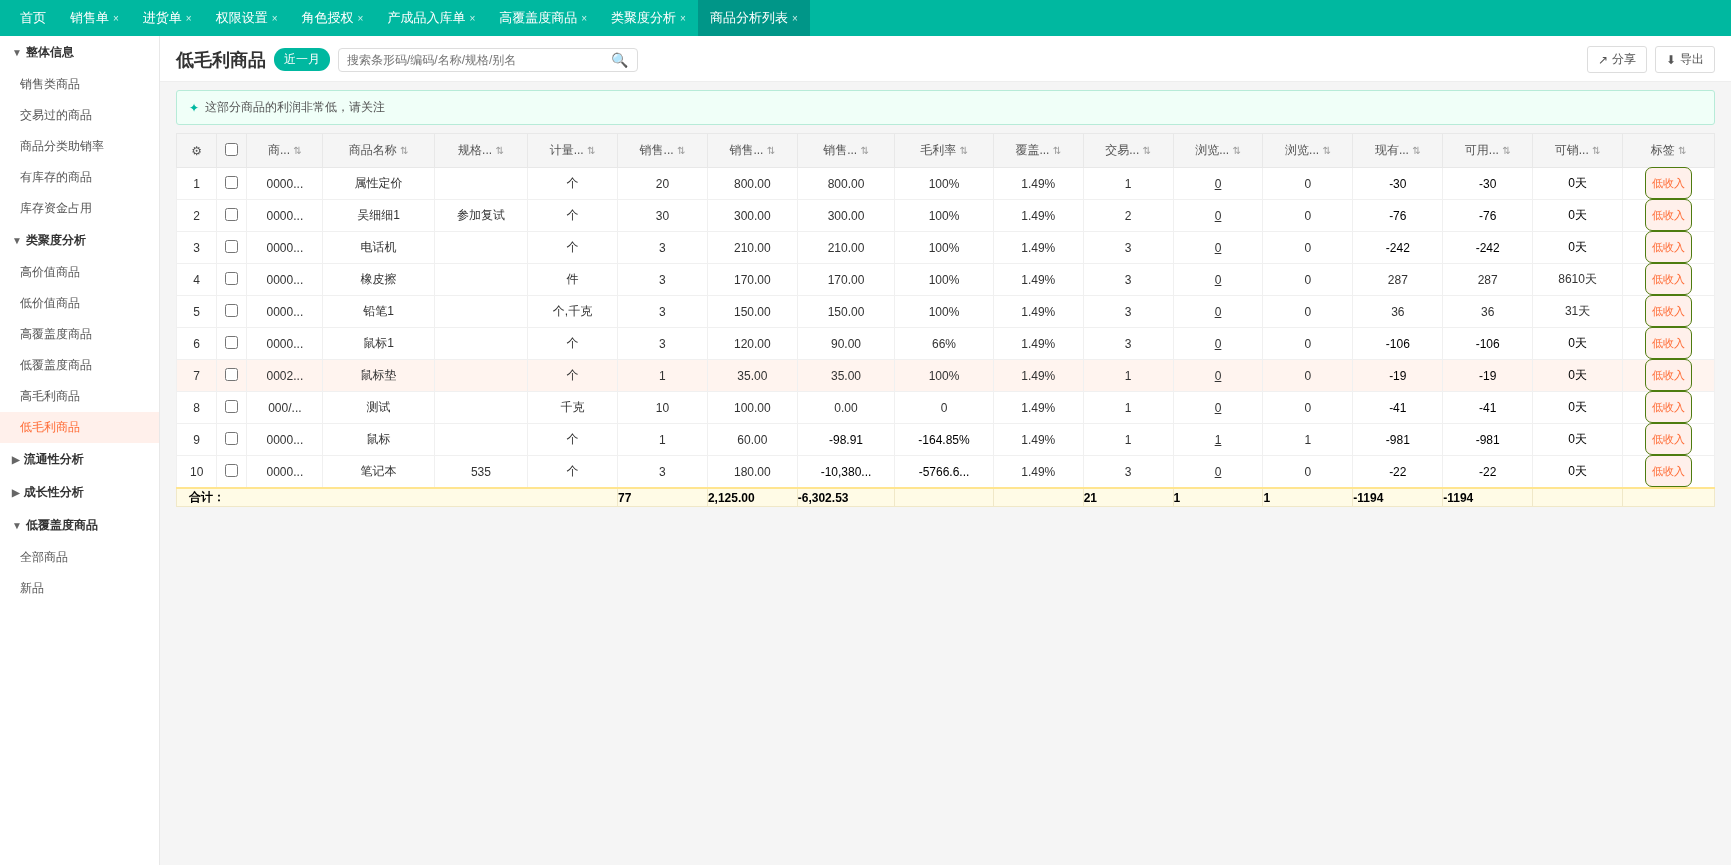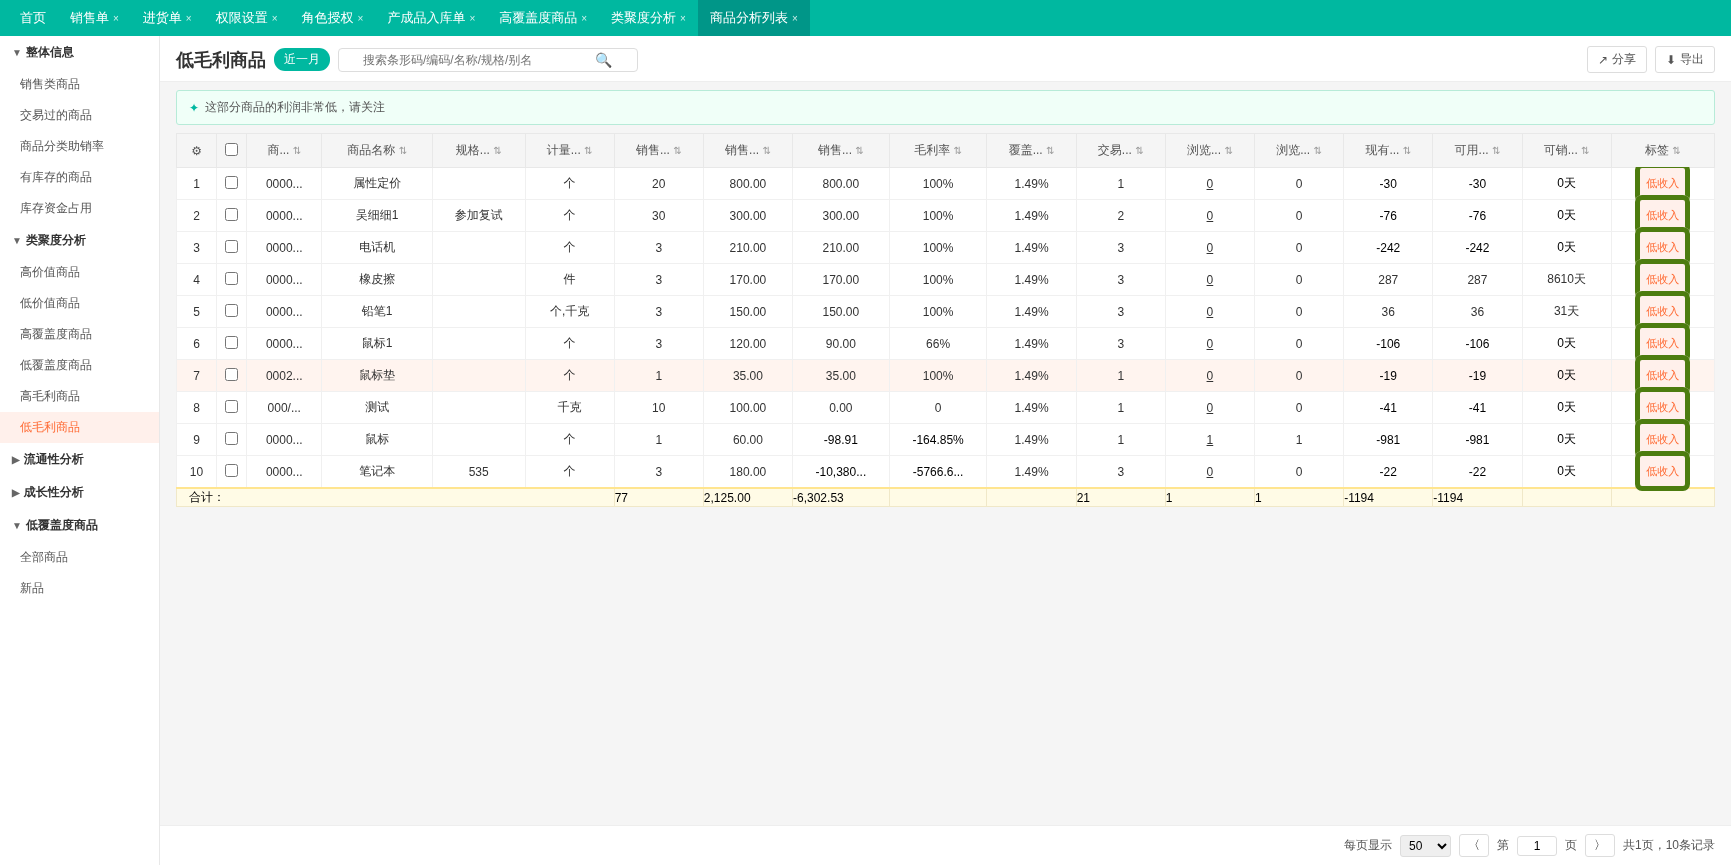--- a/index.html
+++ b/index.html
@@ -84,21 +84,21 @@
       border-radius: 11px;
       padding: 3px 10px;
       font-size: 12px;
       cursor: pointer;
     }
     .search-box {
       display: flex;
       align-items: center;
       border: 1px solid #ddd;
       border-radius: 4px;
-      padding: 3px 24px;
+      padding: 3px 8px;
       background: #fff;
       flex: 1;
       max-width: 300px;
     }
     .search-box input {
       border: none;
       outline: none;
       font-size: 12px;
       color: #999;
       width: 100%;
@@ -171,21 +171,21 @@
       padding: 7px 6px;
       text-align: center;
       border: 1px solid #f0f0f0;
       color: #333;
       white-space: nowrap;
     }
     tbody td.red { color: #000000; }
     .tag-badge {
       background: #fff0eb;
       color: #ff6b35;
-      border: 5px solid #4d7c0f;
+      border: 1px solid #4d7c0f;
       border-radius: 7px;
       padding: 9px 6px;
       font-size: 11px;
     }
 
     
     .pagination-bar {
       background: #fff;
       border-top: 1px solid #eee;
       padding: 8px 16px;
@@ -221,21 +221,21 @@
     }
 
     
     .footer-row {
       background: #fffbe6;
       border-top: 2px solid #ffe58f;
     }
     .footer-row td {
       background: #fffbe6;
       border: 1px solid #f0e8c8;
-      font-weight: normal;
+      font-weight: bold;
     }
 
     .checkbox-col { width: 30px; }
   </style>
 </head>
 <body>
 
 <div class="top-nav">
   <div class="nav-item">
     <span>首页</span>
@@ -599,28 +599,15 @@
             <td>1</td>
             <td class="red">-1194</td>
             <td class="red">-1194</td>
             <td></td>
             <td></td>
           </tr>
         </tfoot>
       </table>
     </div>
 
-    <div class="pagination-bar">
-      <span>每页显示</span>
-      <select>
-        <option value="50">50</option>
-        <option value="100">100</option>
-      </select>
-      <button class="page-btn">〈</button>
-      <span>第</span>
-      <input class="page-input" type="text" value="1" style="">
-      <span>页</span>
-      <button class="page-btn">〉</button>
-      <span>共1页，10条记录</span>
-    </div>
 
   </div>
 </div>
 
 </body></html>

